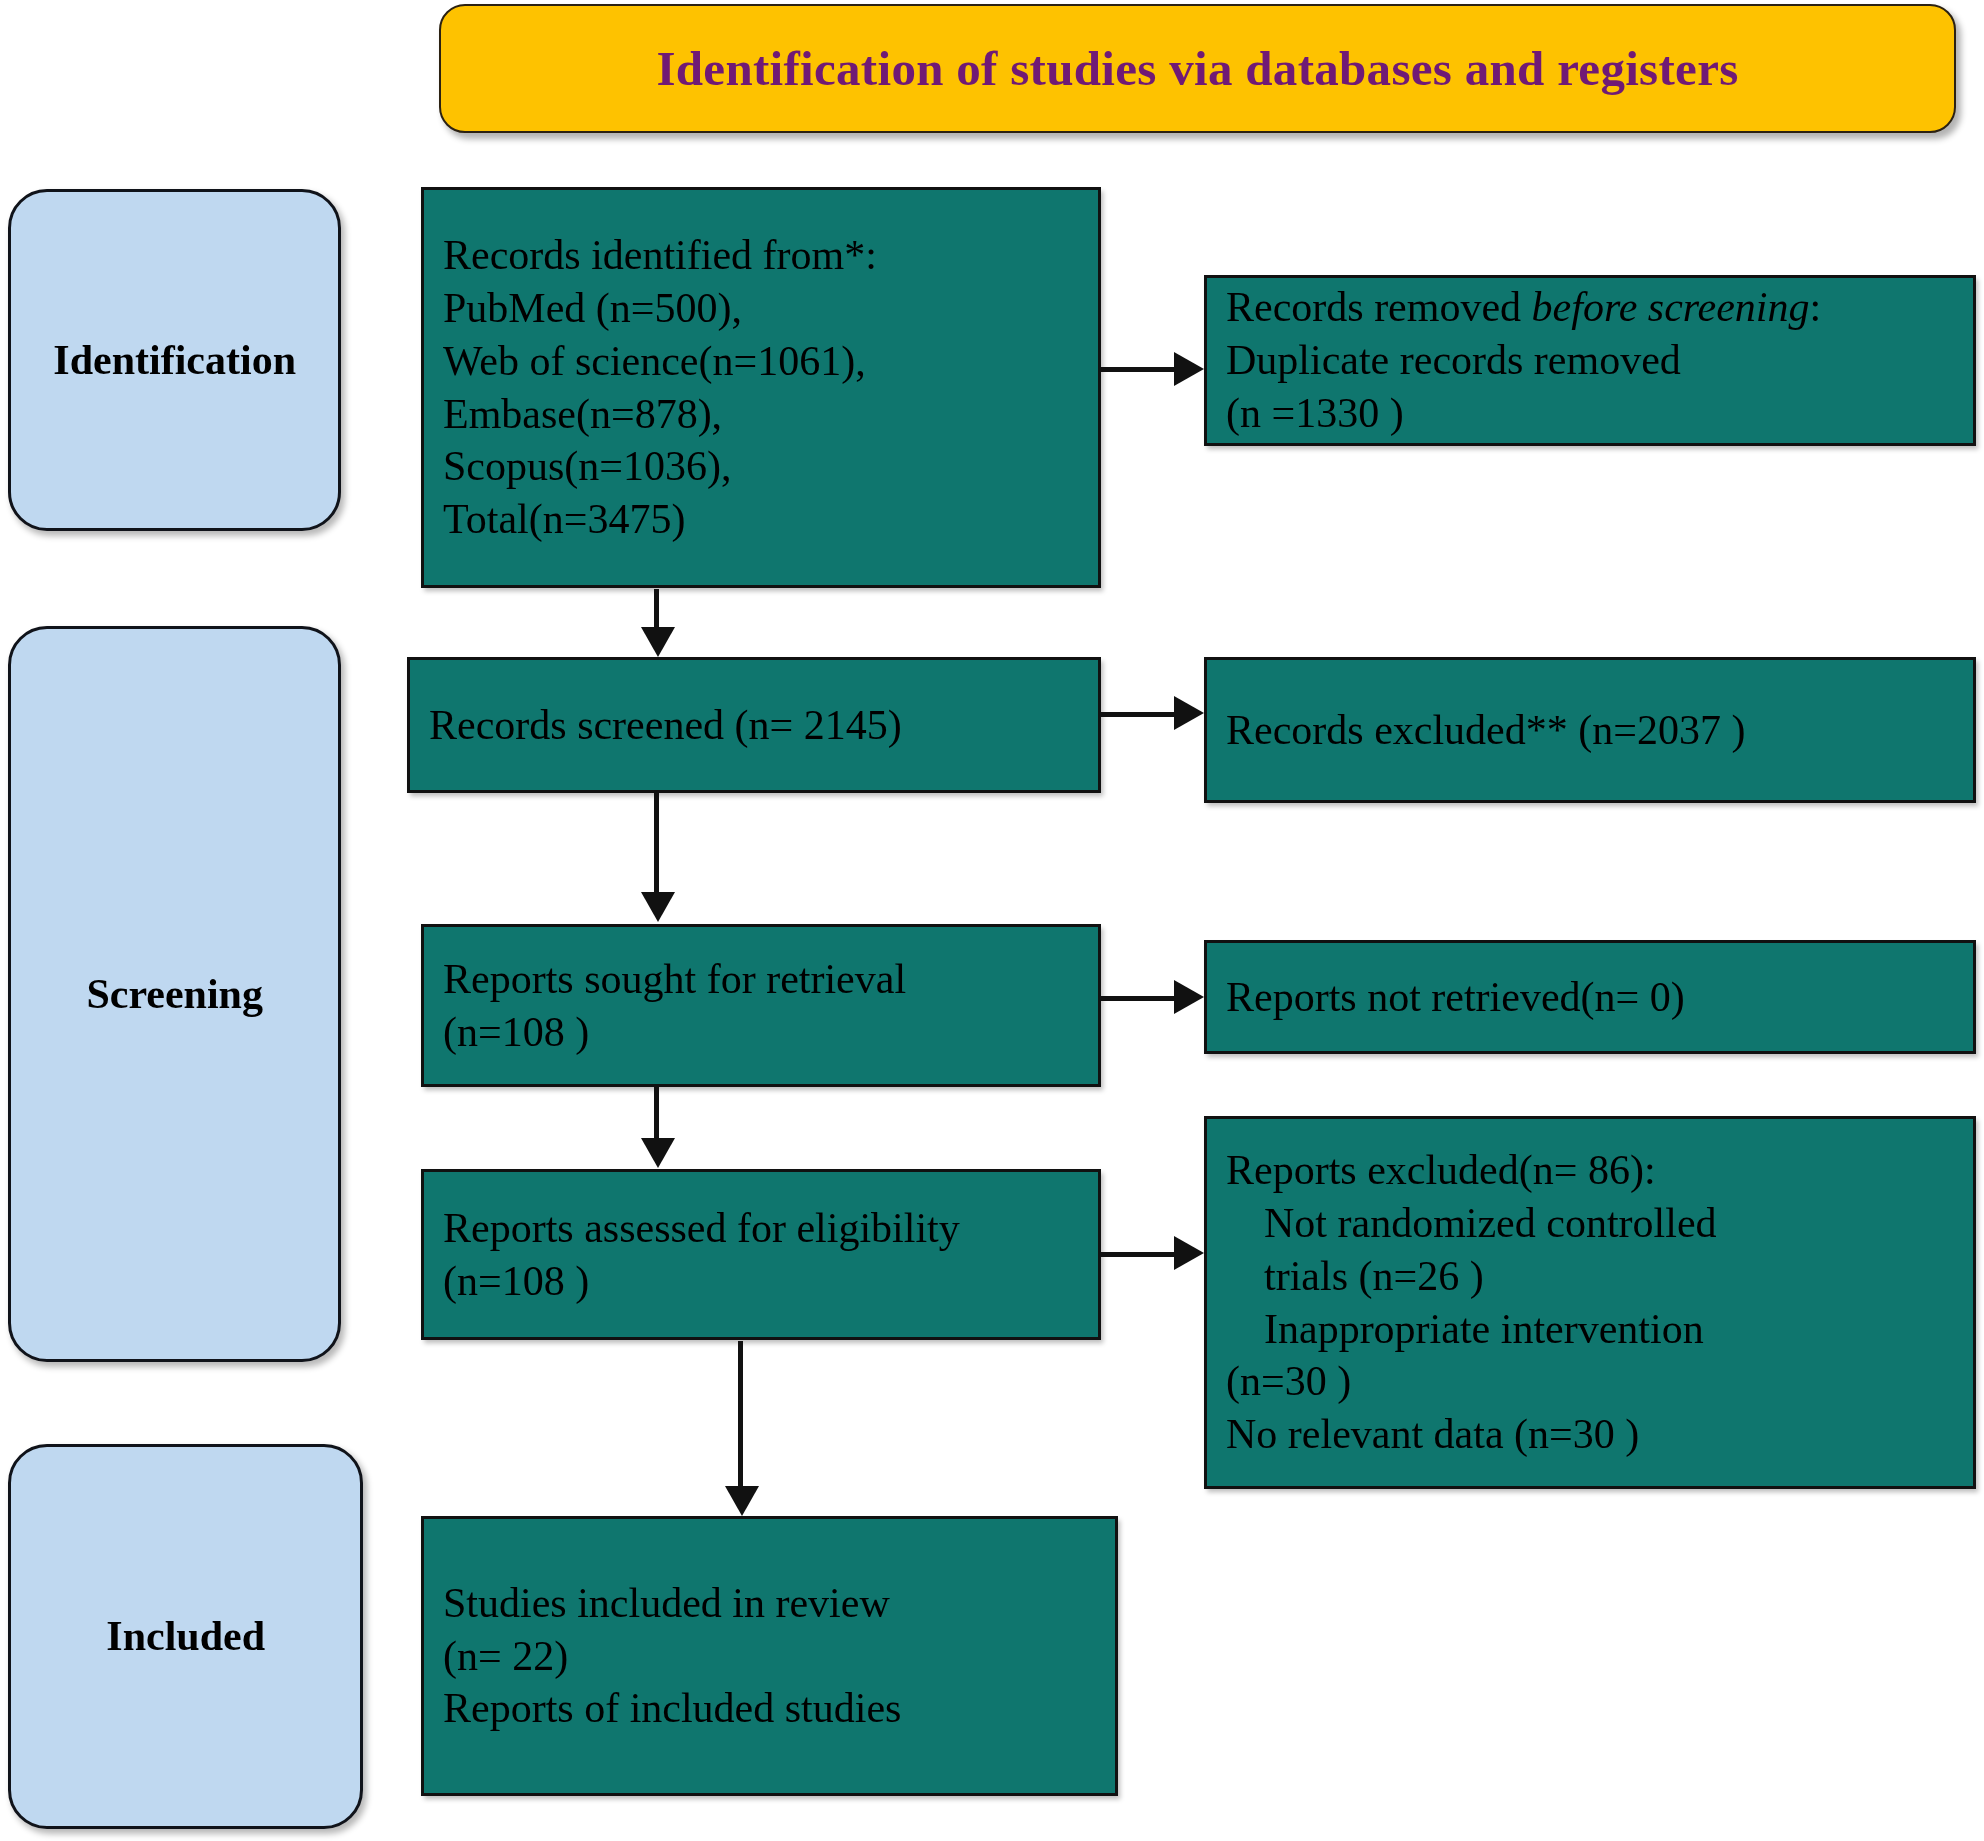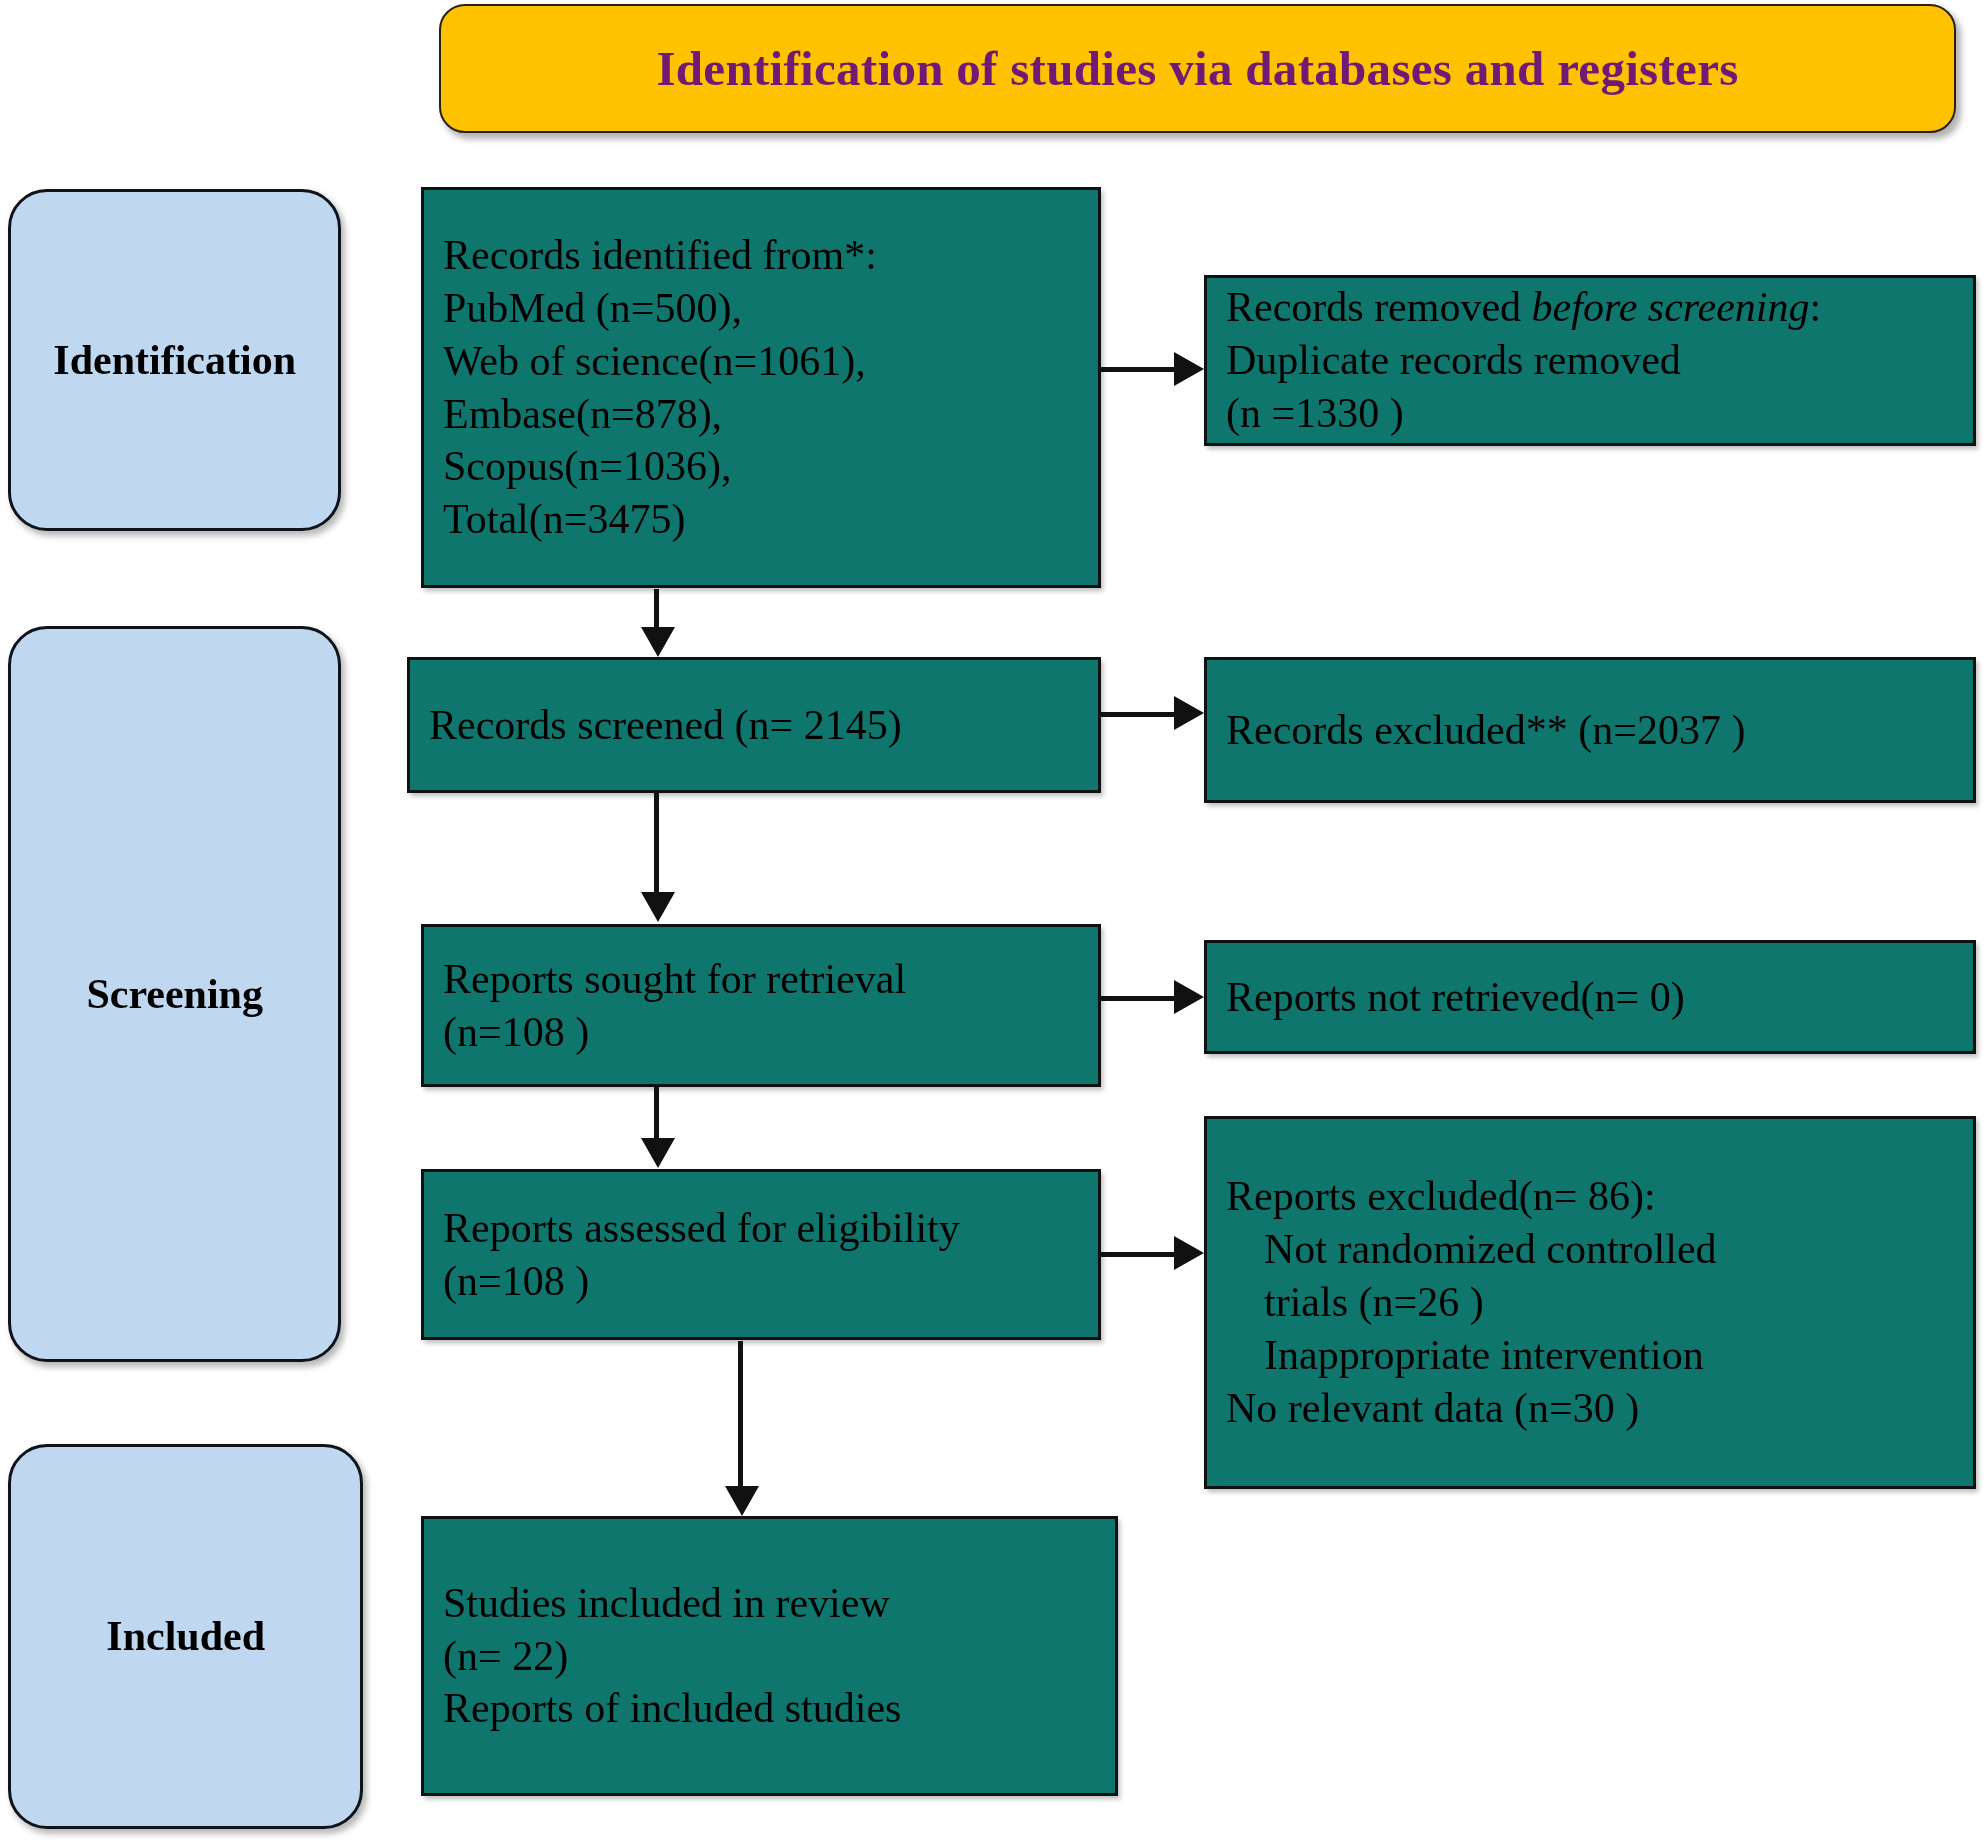--- a/index.html
+++ b/index.html
@@ -176,20 +176,21 @@
   <div class="flowbox" id="box-assessed">
     <div class="line">Reports assessed for eligibility</div>
     <div class="line">(n=108 )</div>
   </div>
 
   <div class="flowbox" id="box-reports-excluded">
     <div class="line">Reports excluded(n= 86):</div>
     <div class="line indent">Not randomized controlled</div>
     <div class="line indent">trials (n=26 )</div>
     <div class="line indent">Inappropriate intervention</div>
+    <div class="line">(n=30 )</div>
     <div class="line">No relevant data (n=30 )</div>
   </div>
 
   <div class="flowbox" id="box-included-studies">
     <div class="line">Studies included in review</div>
     <div class="line">(n= 22)</div>
     <div class="line">Reports of included studies</div>
   </div>
 
   <div class="hline" style="left:1101px; top:367px; width:75px;"></div>

